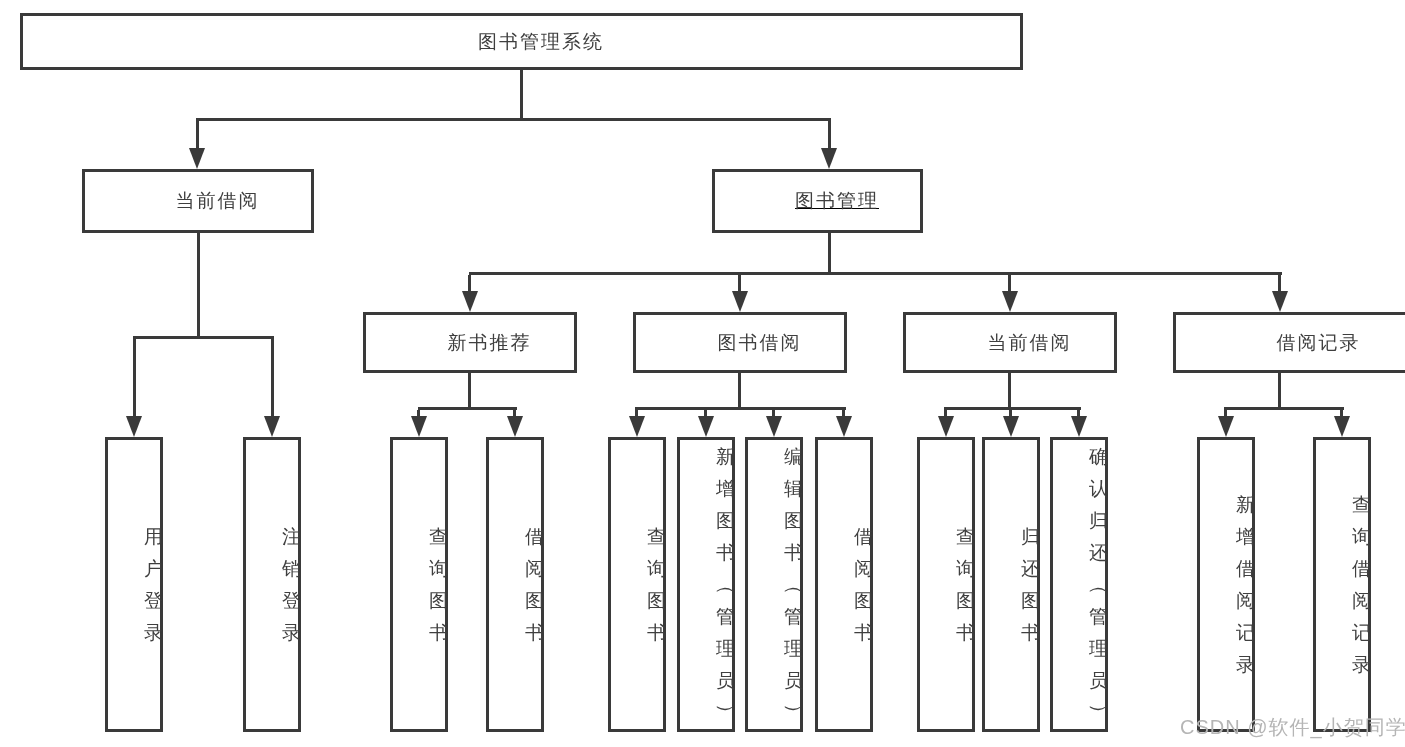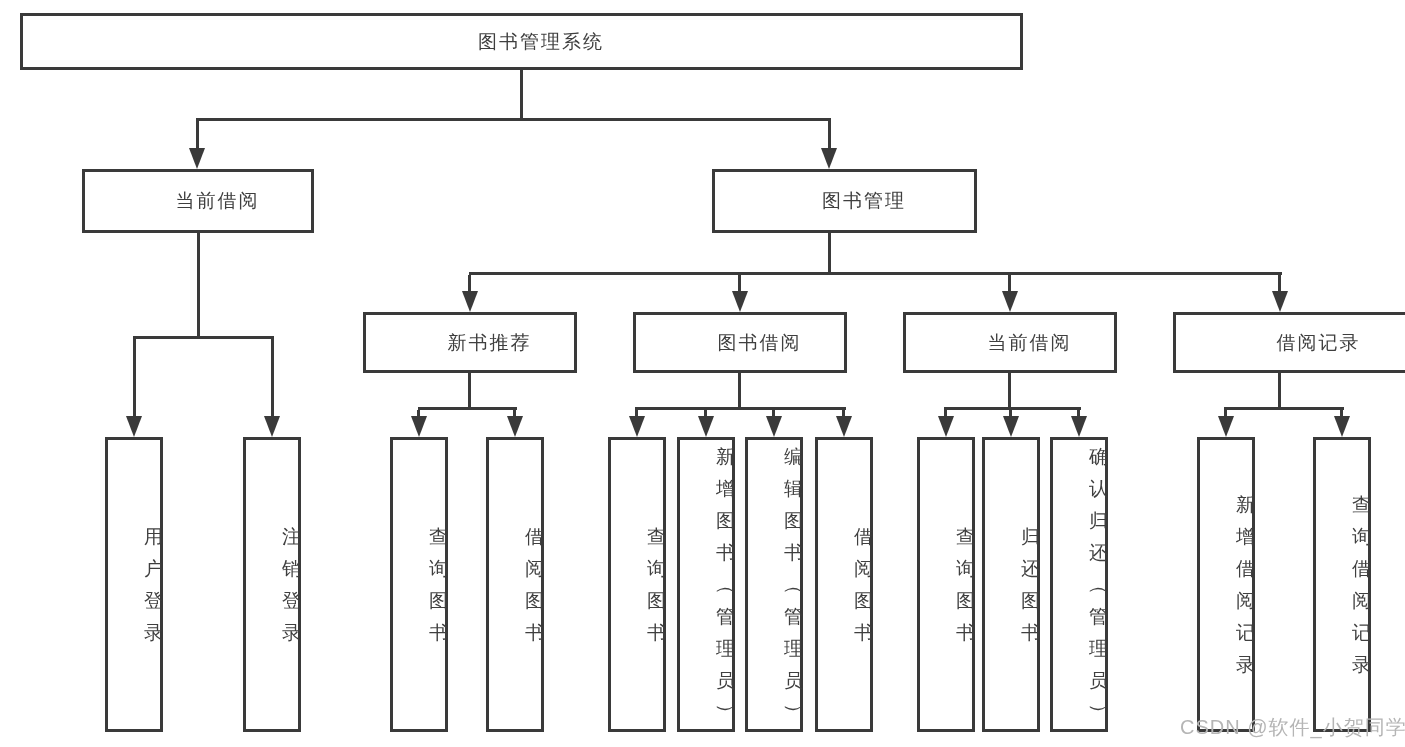--- a/index.html
+++ b/index.html
@@ -79,21 +79,21 @@
   <div class="vline" style="left:520px;top:70px;width:3px;height:48px;"></div>
   <div class="hline" style="left:196px;top:118px;width:635px;height:3px;"></div>
   <div class="vline" style="left:196px;top:121px;width:3px;height:30px;"></div>
   <div class="vline" style="left:828px;top:121px;width:3px;height:30px;"></div>
   <div class="arrow" style="left:189px;top:148px;"></div>
   <div class="arrow" style="left:821px;top:148px;"></div>
 
   <div class="box" style="left:82px;top:169px;width:232px;height:64px;">
     <span class="label">当前借阅</span>
   </div>
-  <div class="box" style="left:712px;top:169px;width:265px;height:64px;">
+  <div class="box" style="left:712px;top:169px;width:211px;height:64px;text-decoration:underline;">
     <span class="label">图书管理</span>
   </div>
 
   <div class="vline" style="left:197px;top:233px;width:3px;height:103px;"></div>
   <div class="hline" style="left:133px;top:336px;width:141px;height:3px;"></div>
   <div class="vline" style="left:133px;top:339px;width:3px;height:81px;"></div>
   <div class="vline" style="left:271px;top:339px;width:3px;height:81px;"></div>
   <div class="arrow" style="left:126px;top:416px;"></div>
   <div class="arrow" style="left:264px;top:416px;"></div>
 

